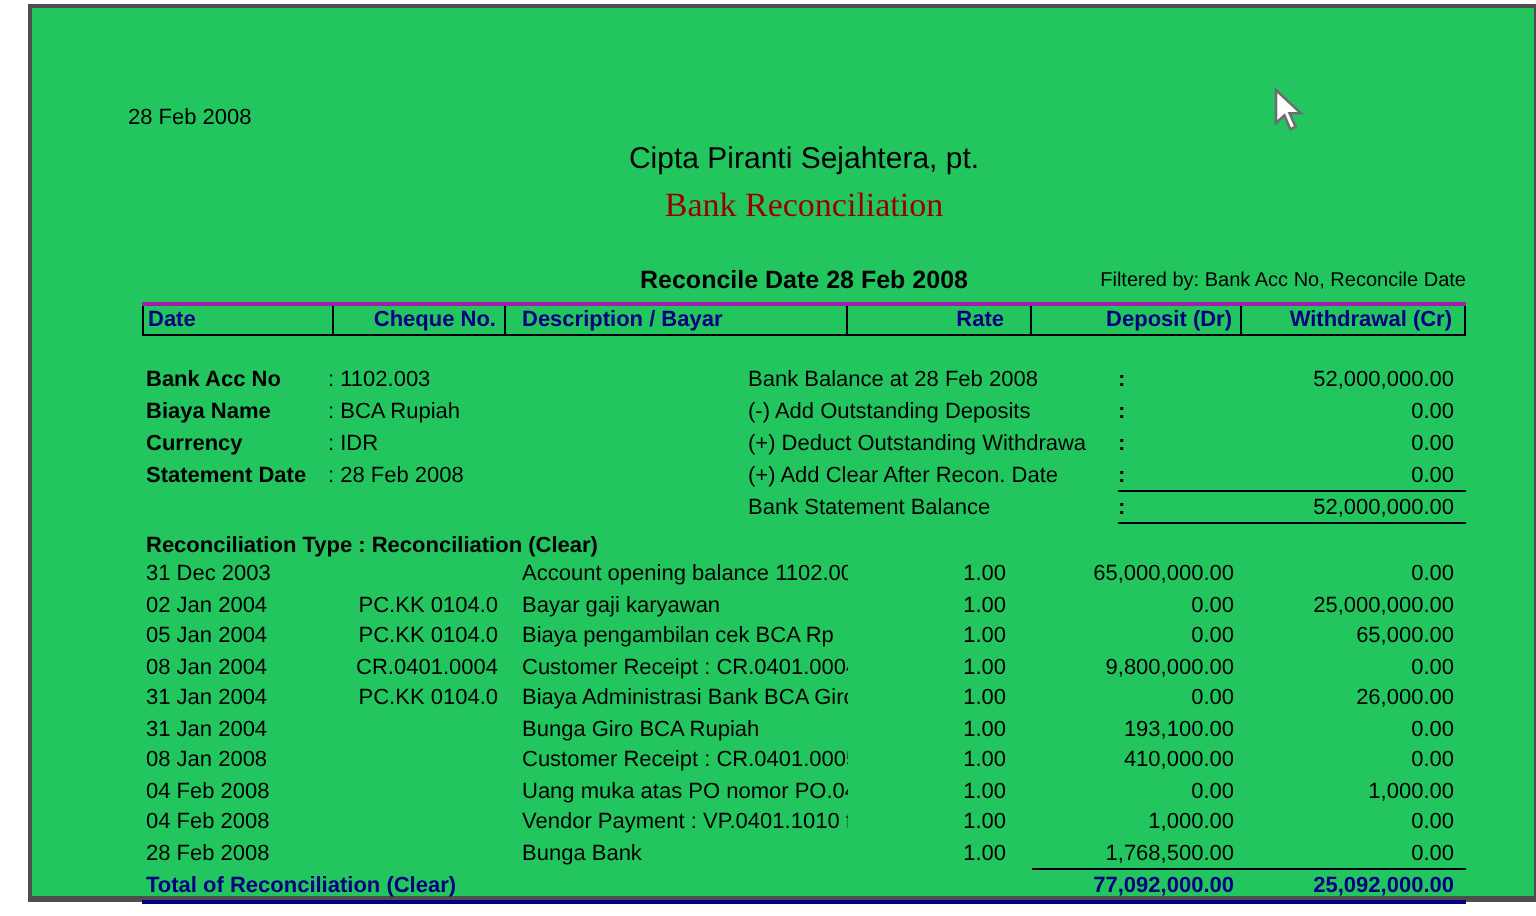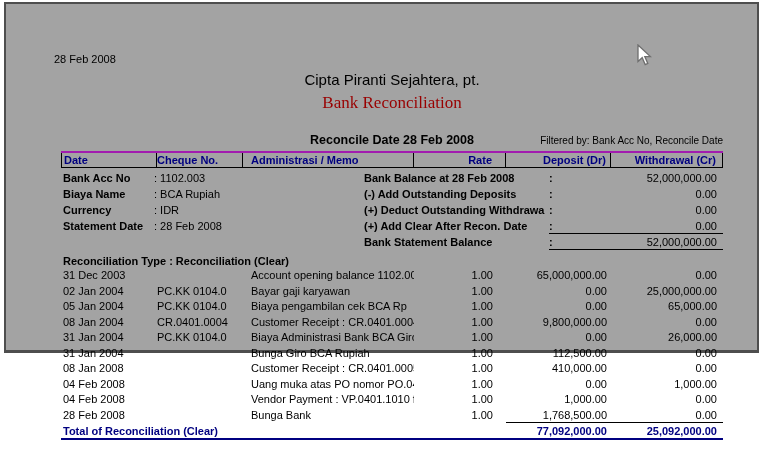--- a/index.html
+++ b/index.html
@@ -1,50 +1,50 @@
 <!DOCTYPE html>
 <html><head>
 <meta charset="utf-8">
 <style>
   * { margin:0; padding:0; box-sizing:border-box; }
   html,body { width:768px; height:458px; background:#ffffff; font-family:"Liberation Sans", sans-serif; color:#000; }
   body { position:relative; overflow:hidden; }
 
-  .frame { position:absolute; left:4px; top:2px; width:755px; height:351px;
-           border:2px solid #4e4e4e; border-bottom-width:3px; background:#a3a3a3; }
+  .frame { position:absolute; left:14px; top:2px; width:755px; height:449px;
+           border:2px solid #4e4e4e; border-bottom-width:3px; background:#22c55e; }
 
   .print-date { position:absolute; left:48px; top:49px; font-size:11px; }
 
   .title-block { position:absolute; left:55px; top:66px; width:662px; text-align:center; }
   .company   { font-size:15px; line-height:20px; }
   .report-title { font-family:"Liberation Serif", serif; font-weight:normal; font-size:17px; line-height:22px; color:#990000; margin-top:2px; }
   .subtitle  { font-size:12.5px; font-weight:bold; line-height:17px; margin-top:18px; }
 
   .filtered { position:absolute; left:55px; top:131px; width:662px; text-align:right; font-size:10px; }
 
   .report-body { position:absolute; left:55px; top:147px; width:662px; font-size:11px; }
 
   
   .thead { display:flex; height:17px; border-top:2px solid #a21caf; border-bottom:1.5px solid #000; }
   .thead .cell { border-right:1px solid #000; font-weight:bold; color:#000080; line-height:14px; overflow:hidden; white-space:nowrap; }
   .thead .cell:first-child { border-left:1px solid #000; }
 
   .c-date    { width:96px;  padding-left:2px; }
-  .c-cheque  { width:86px;  padding-right:4px; }
+  .c-cheque  { width:86px;  text-align:right; padding-right:4px; }
   .c-desc    { width:171px; padding-left:8px; }
   .c-rate    { width:92px;  text-align:right; padding-right:13px; }
   .c-deposit { width:105px; text-align:right; padding-right:4px; }
   .c-wd      { width:112px; text-align:right; padding-right:6px; }
 
   
-  .summary { margin-top:2px; }
+  .summary { margin-top:14px; }
   .sum-row { display:flex; height:16px; line-height:16px; white-space:nowrap; }
   .acc-label { width:93px; padding-left:2px; font-weight:bold; overflow:hidden; }
   .acc-value { width:210px; overflow:hidden; }
-  .bal-label { width:185px; font-weight:bold; overflow:hidden; }
+  .bal-label { width:185px; font-weight:normal; overflow:hidden; }
   .bal-right { flex:1; display:flex; }
   .bal-colon { width:8px; font-weight:bold; }
   .bal-value { flex:1; text-align:right; padding-right:6px; }
   .sum-row.rule .bal-right { border-bottom:1px solid #000; }
 
   
   .recon-type { margin-top:4px; height:14px; line-height:14px; font-weight:bold; padding-left:2px; }
   .data-row { display:flex; height:15.5px; line-height:15.5px; white-space:nowrap; }
   .data-row > div { overflow:hidden; }
   .data-row.last-data-row .c-deposit,
@@ -70,21 +70,21 @@
     <div class="subtitle">Reconcile Date 28 Feb 2008</div>
   </div>
 
   <div class="filtered">Filtered by: Bank Acc No, Reconcile Date</div>
 
   <div class="report-body">
 
     <div class="thead">
       <div class="cell c-date">Date</div>
       <div class="cell c-cheque">Cheque No.</div>
-      <div class="cell c-desc">Administrasi / Memo</div>
+      <div class="cell c-desc">Description / Bayar</div>
       <div class="cell c-rate">Rate</div>
       <div class="cell c-deposit">Deposit (Dr)</div>
       <div class="cell c-wd">Withdrawal (Cr)</div>
     </div>
 
     <div class="summary">
 
       <div class="sum-row">
         <div class="acc-label">Bank Acc No</div>
         <div class="acc-value">: 1102.003</div>
@@ -178,21 +178,21 @@
     <div class="c-desc">Biaya Administrasi Bank BCA Giro</div>
     <div class="c-rate">1.00</div>
     <div class="c-deposit">0.00</div>
     <div class="c-wd">26,000.00</div>
   </div>
         <div class="data-row">
     <div class="c-date">31 Jan 2004</div>
     <div class="c-cheque"></div>
     <div class="c-desc">Bunga Giro BCA Rupiah</div>
     <div class="c-rate">1.00</div>
-    <div class="c-deposit">112,500.00</div>
+    <div class="c-deposit">193,100.00</div>
     <div class="c-wd">0.00</div>
   </div>
         <div class="data-row">
     <div class="c-date">08 Jan 2008</div>
     <div class="c-cheque"></div>
     <div class="c-desc">Customer Receipt : CR.0401.0005</div>
     <div class="c-rate">1.00</div>
     <div class="c-deposit">410,000.00</div>
     <div class="c-wd">0.00</div>
   </div>

